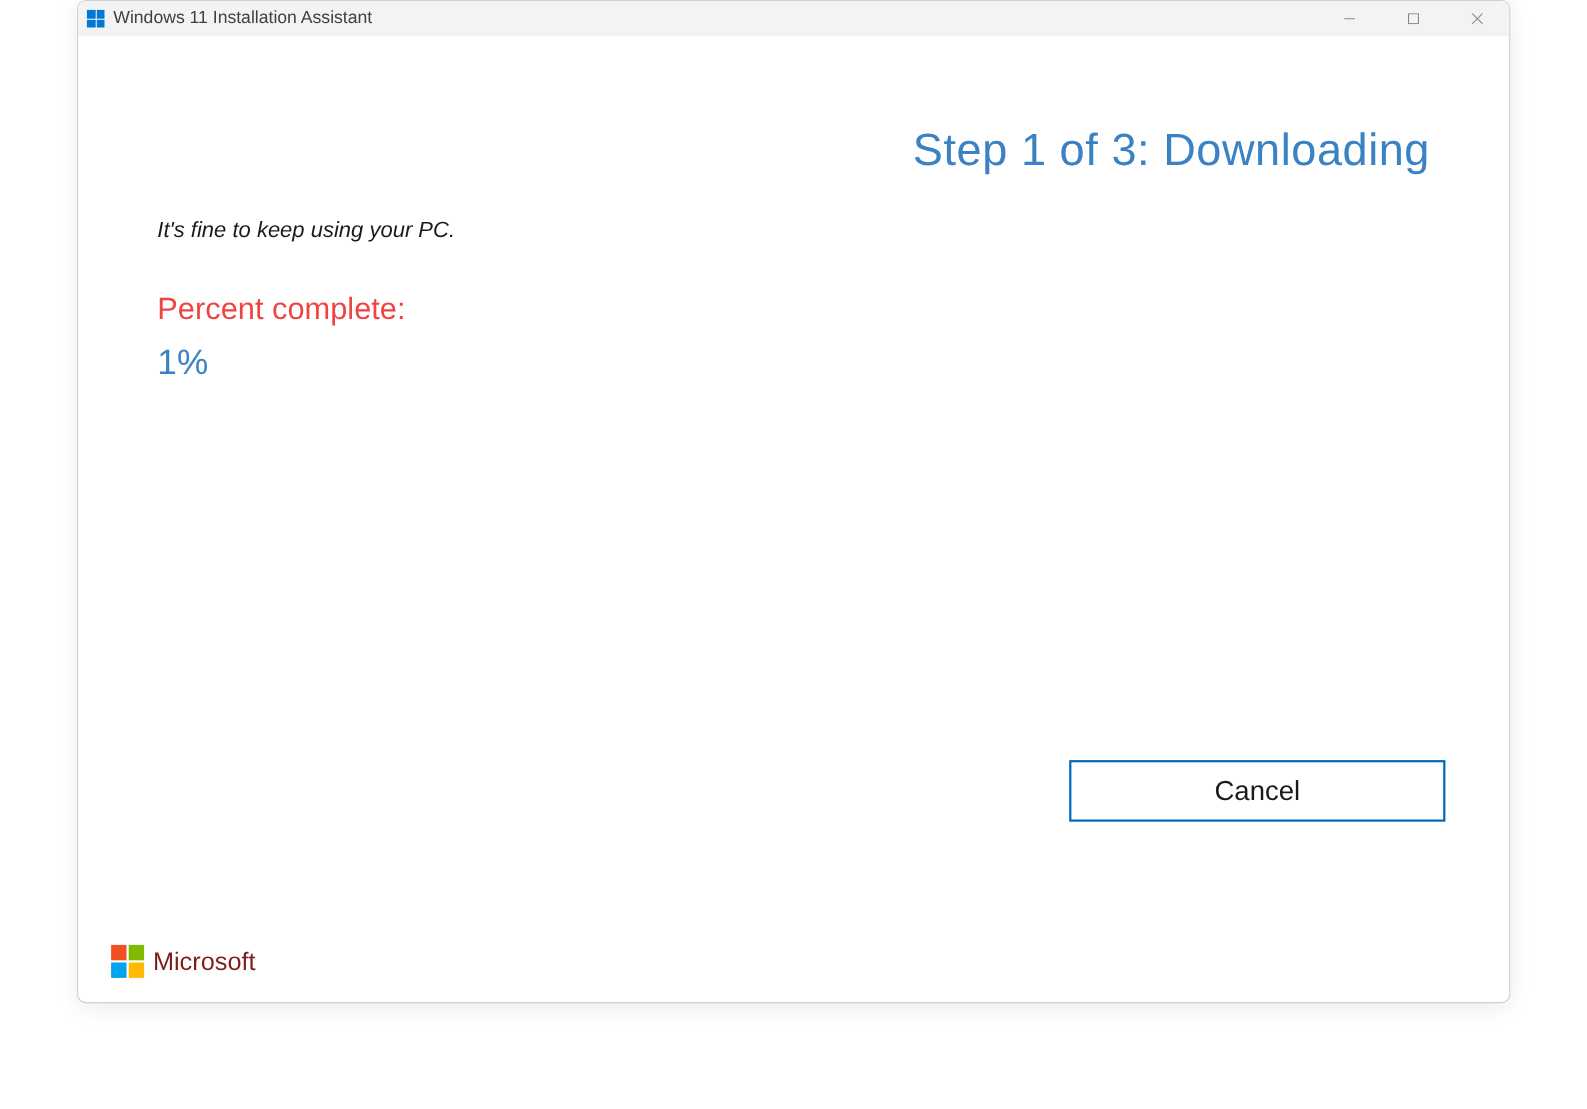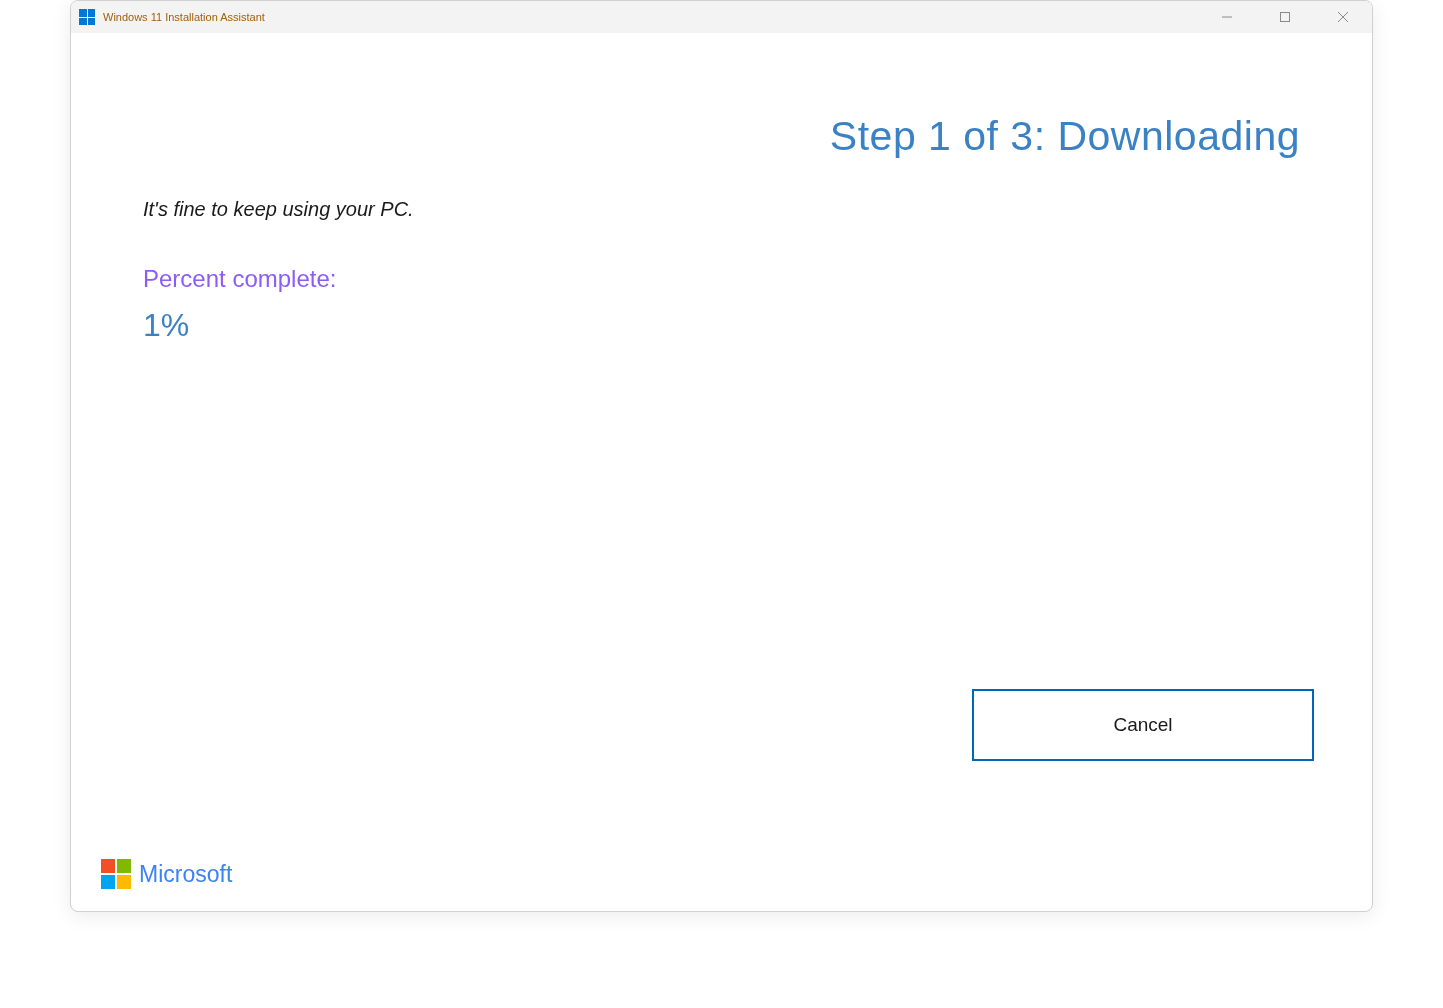--- a/index.html
+++ b/index.html
@@ -40,22 +40,22 @@
       margin-right: 8px;
       display: grid;
       grid-template-columns: 1fr 1fr;
       grid-template-rows: 1fr 1fr;
       gap: 1px;
     }
     .titlebar-icon div {
       background: #0078d4;
     }
     .titlebar-title {
-      font-size: 11px;
-      color: #a16207;
+      font-size: 16px;
+      color: #404040;
       flex: 1;
     }
     .window-controls {
       display: flex;
       height: 100%;
     }
     .window-control {
       width: 58px;
       height: 100%;
       display: flex;
@@ -80,38 +80,38 @@
       letter-spacing: 0.5px;
       text-align: right;
     }
     .subtext {
       font-size: 20px;
       color: #1a1a1a;
       margin-bottom: 44px;
       font-style: italic;
     }
     .percent-label {
-      font-size: 24px;
-      color: #8b5cf6;
+      font-size: 28px;
+      color: #ef4444;
       margin-bottom: 14px;
     }
     .percent-value {
       font-size: 32px;
       font-weight: 400;
       color: #3b82c4;
     }
     .cancel-button {
       position: absolute;
       right: 58px;
-      bottom: 98px;
+      bottom: 112px;
       width: 342px;
-      height: 72px;
+      height: 56px;
       border: 2px solid #0067b8;
       background: #ffffff;
-      font-size: 19px;
+      font-size: 25px;
       color: #1a1a1a;
       display: flex;
       align-items: center;
       justify-content: center;
       cursor: pointer;
       font-family: inherit;
     }
     .footer {
       padding: 0 0 22px 30px;
       display: flex;
@@ -125,21 +125,21 @@
       grid-template-columns: 1fr 1fr;
       grid-template-rows: 1fr 1fr;
       gap: 2px;
     }
     .ms-logo .q1 { background: #f25022; }
     .ms-logo .q2 { background: #7fba00; }
     .ms-logo .q3 { background: #00a4ef; }
     .ms-logo .q4 { background: #ffb900; }
     .ms-text {
       font-size: 23px;
-      color: #3b82f6;
+      color: #7f1d1d;
       font-weight: 500;
     }
   </style>
 </head>
 <body>
 
 <div class="window">
   <div class="titlebar">
     <div class="titlebar-icon">
       <div></div>

